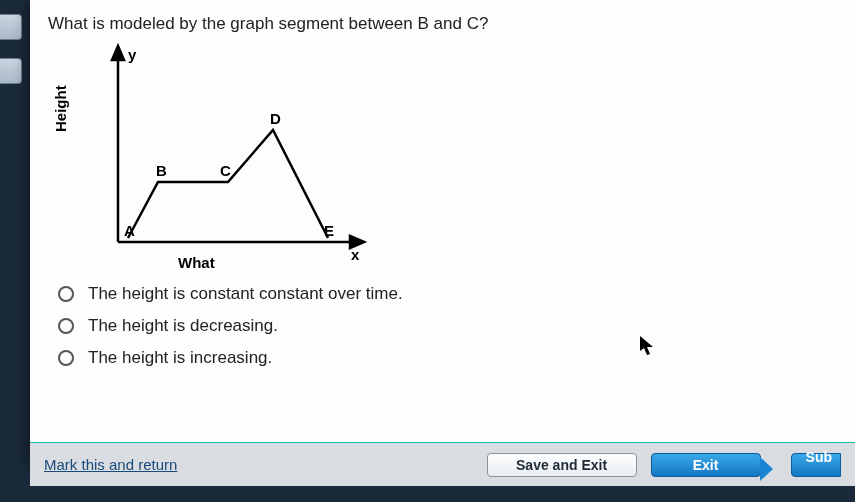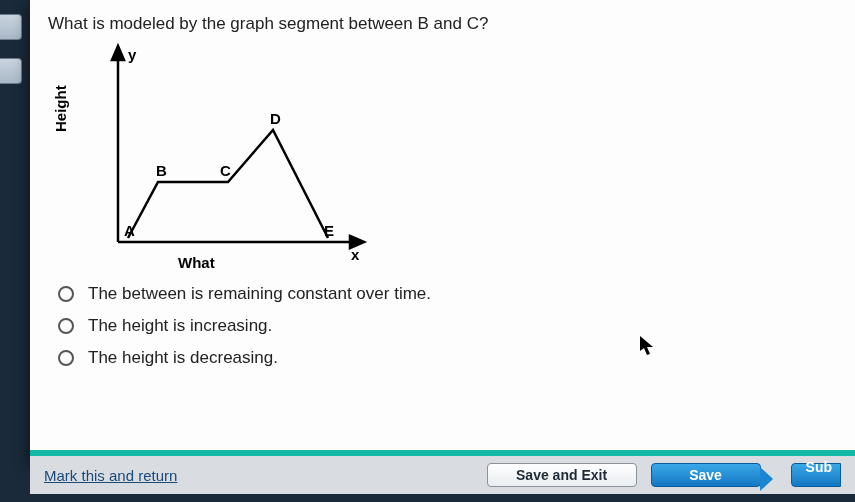--- a/index.html
+++ b/index.html
@@ -45,23 +45,23 @@
     cursor:pointer;
   }
   .opt.dim { color:#8a8f94; }
   .radio {
     width:16px; height:16px; border:2px solid #555; border-radius:50%;
     margin-right:14px; flex-shrink:0;
   }
   .opt.dim .radio { border-color:#aeb2b6; }
 
   .footer {
-    position:absolute; left:30px; right:0; bottom:8px; height:44px;
+    position:absolute; left:30px; right:0; bottom:16px; height:44px;
     background:#d9dde2;
-    border-top:6px solid #14b8a6;
+    border-top:1px solid #14b8a6;
     display:flex; align-items:center;
     padding:0 14px;
   }
   .mark-link {
     color:#1a4a7a; font-size:15px; text-decoration:underline; cursor:pointer;
   }
   .spacer { flex:1; }
   .btn {
     display:inline-flex; align-items:center; justify-content:center;
     height:24px; font-size:14px; font-weight:bold;
@@ -137,37 +137,37 @@
       <text class="pt-label" x="68" y="134">B</text>
       <text class="pt-label" x="132" y="134">C</text>
       <text class="pt-label" x="182" y="82">D</text>
       <text class="pt-label" x="236" y="194">E</text>
     </svg>
   </div>
 
   <div class="options">
     <div class="opt">
       <span class="radio"></span>
-      <span>The between is remaining constant over time.</span>
+      <span>The height is constant constant over time.</span>
+    </div>
+    <div class="opt">
+      <span class="radio"></span>
+      <span>The height is decreasing.</span>
     </div>
     <div class="opt">
       <span class="radio"></span>
       <span>The height is increasing.</span>
-    </div>
-    <div class="opt">
-      <span class="radio"></span>
-      <span>The height is decreasing.</span>
     </div>
   </div>
 
 </div>
 
 <div class="footer">
   <span class="mark-link">Mark this and return</span>
   <span class="spacer"></span>
   <span class="btn btn-save">Save and Exit</span>
-  <span class="btn btn-next">Save</span>
+  <span class="btn btn-next">Exit</span>
   <span class="btn btn-sub">Sub</span>
 </div>
 
 <svg class="cursor" viewBox="0 0 14 20">
   <polygon points="0,0 0,15 4,12 7,19 10,18 7,11 13,11" fill="#000"></polygon>
 </svg>
 
 </body></html>

